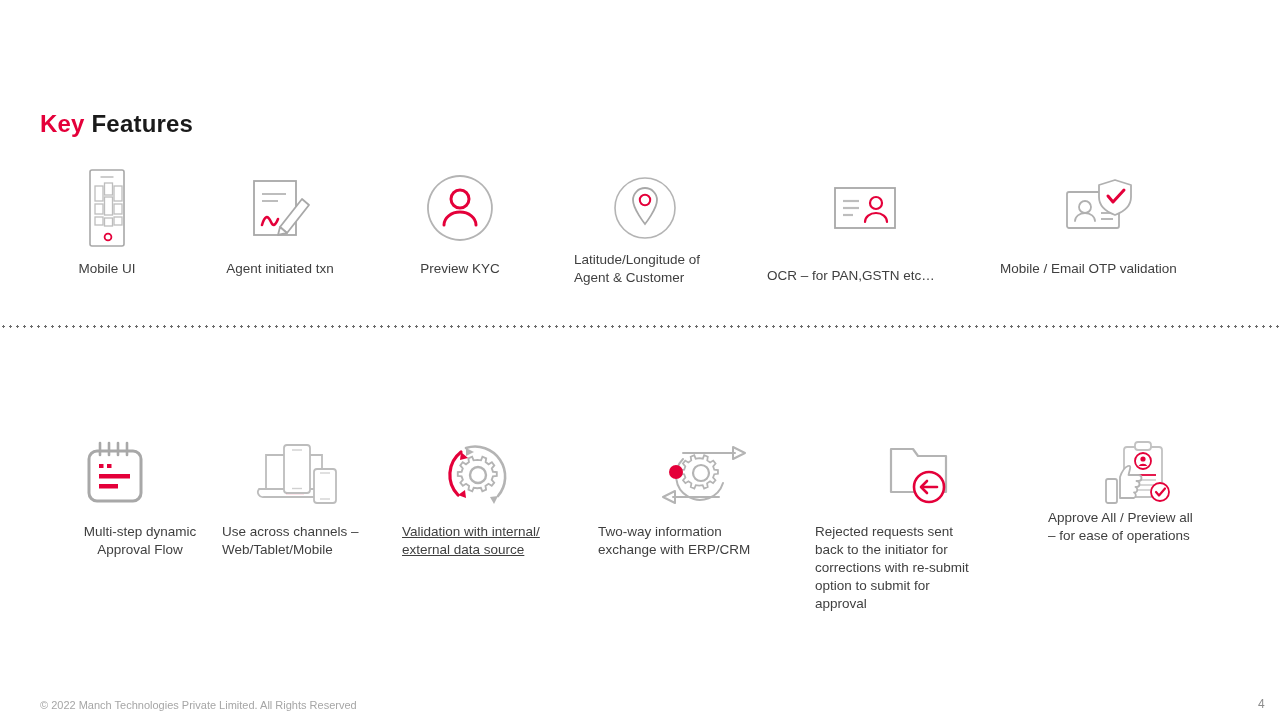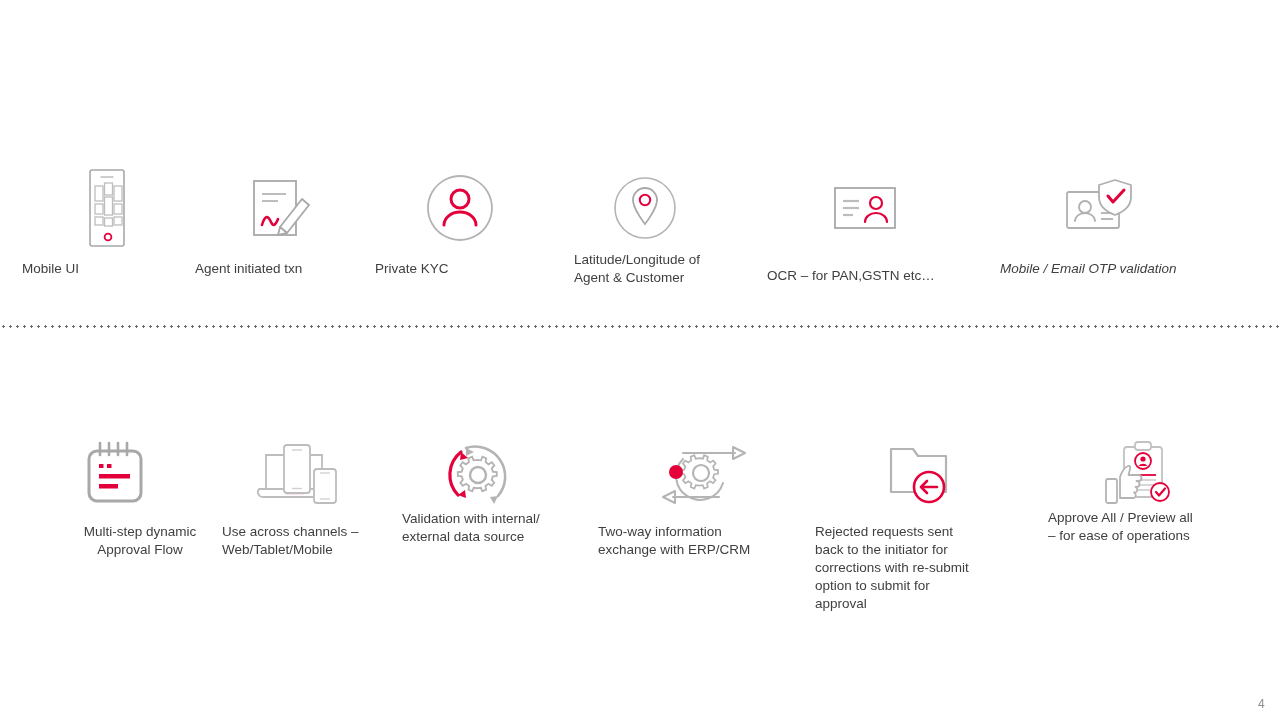--- a/index.html
+++ b/index.html
@@ -58,21 +58,21 @@
     align-items: center;
     justify-content: center;
   }
   .feature .caption {
     position: absolute;
     font-size: 13.5px;
     line-height: 18px;
     color: #3f3f3f;
     white-space: pre-line;
   }
-  .caption.center { text-align: left; }
+  .caption.center { text-align: center; }
 
   
   .footer-copy {
     position: absolute;
     left: 40px;
     top: 699px;
     font-size: 11px;
     color: #a6a6a6;
   }
   .page-number {
@@ -83,20 +83,23 @@
     color: #8c8c8c;
   }
 
   svg { display: block; overflow: visible; }
 </style>
 </head>
 <body>
 
 <div class="slide">
 
+  <div class="section-title" id="key-title">
+    <span class="accent">Key</span><span> Features</span>
+  </div>
 
   <div class="feature" style="left:22px; top:168px; width:170px;">
     <div class="icon-box" style="left:0; top:0; width:170px; height:80px;">
       <svg width="56" height="80" viewBox="0 0 56 80">
         <rect x="11" y="2" width="34" height="76" rx="2" fill="none" stroke="#a8a8a8" stroke-width="1.6"></rect>
         <line x1="22" y1="9" x2="34" y2="9" stroke="#bdbdbd" stroke-width="1.4" stroke-linecap="round"></line>
 
         <rect x="16" y="18" width="8" height="15" fill="none" stroke="#bdbdbd" stroke-width="1.3"></rect>
         <rect x="25.5" y="15" width="8" height="12" fill="none" stroke="#bdbdbd" stroke-width="1.3"></rect>
         <rect x="35" y="18" width="8" height="15" fill="none" stroke="#bdbdbd" stroke-width="1.3"></rect>
@@ -128,21 +131,21 @@
   </div>
 
   <div class="feature" style="left:375px; top:168px; width:170px;">
     <div class="icon-box" style="left:0; top:0; width:170px; height:80px;">
       <svg width="72" height="72" viewBox="0 0 72 72">
         <path d="M36 4 a32 32 0 1 1 -0.1 0" fill="none" stroke="#b4b4b4" stroke-width="1.8" stroke-linecap="round"></path>
         <circle cx="36" cy="27" r="9" fill="none" stroke="#e4003a" stroke-width="3"></circle>
         <path d="M20 53 a16 13 0 0 1 32 0" fill="none" stroke="#e4003a" stroke-width="3" stroke-linecap="round"></path>
       </svg>
     </div>
-    <div class="caption center" style="left:0; top:92px; width:170px;">Private KYC</div>
+    <div class="caption center" style="left:0; top:92px; width:170px;">Preview KYC</div>
   </div>
 
   <div class="feature" style="left:560px; top:168px; width:180px;">
     <div class="icon-box" style="left:0; top:0; width:170px; height:80px;">
       <svg width="70" height="70" viewBox="0 0 70 70">
         <circle cx="35" cy="35" r="30" fill="none" stroke="#b4b4b4" stroke-width="1.6"></circle>
         <path d="M35 15 a12 12 0 0 1 12 12 c0 9 -12 24 -12 24 c0 0 -12 -15 -12 -24 a12 12 0 0 1 12 -12 z" fill="none" stroke="#a8a8a8" stroke-width="1.8"></path>
         <circle cx="35" cy="27" r="5.2" fill="none" stroke="#e4003a" stroke-width="2"></circle>
       </svg>
     </div>
@@ -169,21 +172,21 @@
       <svg width="74" height="64" viewBox="0 0 74 64">
         <rect x="4" y="16" width="52" height="36" rx="2" fill="none" stroke="#b0b0b0" stroke-width="1.8"></rect>
         <circle cx="22" cy="31" r="6" fill="none" stroke="#b0b0b0" stroke-width="1.8"></circle>
         <path d="M12 45 a10 8 0 0 1 20 0" fill="none" stroke="#b0b0b0" stroke-width="1.8" stroke-linecap="round"></path>
         <line x1="38" y1="37" x2="50" y2="37" stroke="#b0b0b0" stroke-width="1.8"></line>
         <line x1="38" y1="43" x2="50" y2="43" stroke="#b0b0b0" stroke-width="1.8"></line>
         <path d="M52 4 L68 9 v12 c0 9 -8 15 -16 18 c-8 -3 -16 -9 -16 -18 V9 Z" fill="#ffffff" stroke="#b0b0b0" stroke-width="1.8" stroke-linejoin="round"></path>
         <path d="M45 20 l5 6 l11 -12" fill="none" stroke="#e4003a" stroke-width="3" stroke-linecap="round" stroke-linejoin="round"></path>
       </svg>
     </div>
-    <div class="caption" style="left:-10px; top:92px; width:230px;font-style:italic;">Mobile / Email OTP validation</div>
+    <div class="caption" style="left:-10px; top:92px; width:230px;">Mobile / Email OTP validation</div>
   </div>
 
   <div class="divider"></div>
 
 
   <div class="feature" style="left:40px; top:438px; width:180px;">
     <div class="icon-box" style="left:10px; top:0; width:130px; height:72px;">
       <svg width="74" height="70" viewBox="0 0 74 70">
         <rect x="11" y="12" width="52" height="50" rx="8" fill="none" stroke="#a8a8a8" stroke-width="3"></rect>
         <line x1="22" y1="4" x2="22" y2="16" stroke="#a8a8a8" stroke-width="2.6" stroke-linecap="round"></line>
@@ -232,21 +235,21 @@
 
         <path d="M21 14 a29 29 0 0 0 -3 43" fill="none" stroke="#e4003a" stroke-width="3.2" stroke-linecap="round"></path>
         <path d="M21 14 l-1 8 l8 -2 z" fill="#e4003a"></path>
         <path d="M18 57 l8 3 l-1 -8 z" fill="#e4003a"></path>
 
         <path d="M26 10 a30 30 0 0 1 32 48" fill="none" stroke="#b4b4b4" stroke-width="2.6" stroke-linecap="round"></path>
         <path d="M26 10 l0 8 l8 -4 z" fill="#b4b4b4"></path>
         <path d="M58 58 l-8 1 l4 7 z" fill="#b4b4b4"></path>
       </svg>
     </div>
-    <div class="caption" style="left:-3px; top:72px; width:200px;">Validation with internal/
+    <div class="caption" style="left:-3px; top:85px; width:200px;text-decoration:underline;">Validation with internal/
 external data source</div>
   </div>
 
   <div class="feature" style="left:598px; top:438px; width:200px;">
     <div class="icon-box" style="left:38px; top:0; width:130px; height:72px;">
       <svg width="96" height="70" viewBox="0 0 96 70">
 
         <g stroke="#b4b4b4" stroke-width="2.2" fill="none">
           <path d="M50 16 l4.3 .6 1.7 -4.3 4.5 1.9 -.7 4.6 3.6 2.6 3.9 -2.4 2.9 3.7 -3 3.6 1.4 4.1 4.6 .4 0 4.7 -4.6 .5 -1.5 4.1 3 3.5 -3 3.6 -3.8 -2.3 -3.7 2.6 .8 4.5 -4.5 1.9 -1.8 -4.2 -4.3 .6 -4.3 -.6 -1.8 4.2 -4.5 -1.9 .8 -4.5 -3.7 -2.6 -3.8 2.3 -3 -3.6 3 -3.5 -1.5 -4.1 -4.6 -.5 0 -4.7 4.6 -.4 1.4 -4.1 -3 -3.6 2.9 -3.7 3.9 2.4 3.6 -2.6 -.7 -4.6 4.5 -1.9 1.7 4.3 z" transform="scale(0.8) translate(8,8)"></path>
           <circle cx="48" cy="34" r="8"></circle>
@@ -301,15 +304,16 @@
         <rect x="4" y="40" width="11" height="24" rx="2" fill="#ffffff" stroke="#b4b4b4" stroke-width="1.8"></rect>
 
         <circle cx="58" cy="53" r="9" fill="#ffffff" stroke="#e4003a" stroke-width="1.8"></circle>
         <path d="M54 53 l3 3.5 l6 -7" fill="none" stroke="#e4003a" stroke-width="2.2" stroke-linecap="round" stroke-linejoin="round"></path>
       </svg>
     </div>
     <div class="caption" style="left:0; top:71px; width:200px;">Approve All / Preview all
 – for ease of operations</div>
   </div>
 
+  <div class="footer-copy">© 2022 Manch Technologies Private Limited. All Rights Reserved</div>
   <div class="page-number">4</div>
 
 </div>
 
 </body></html>

